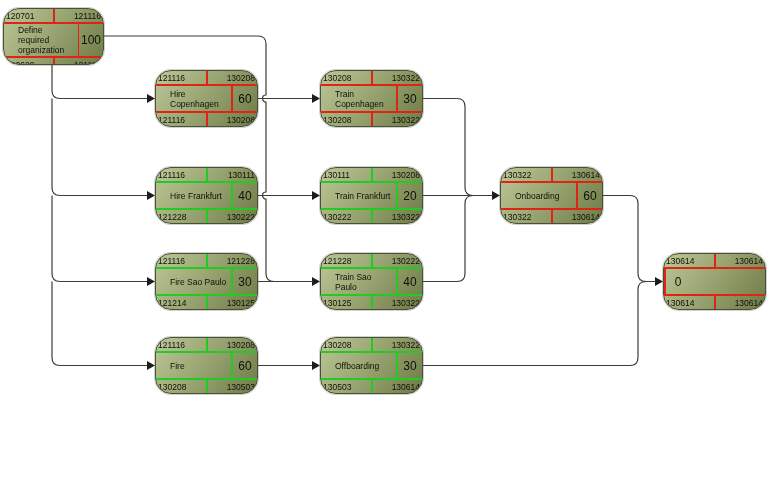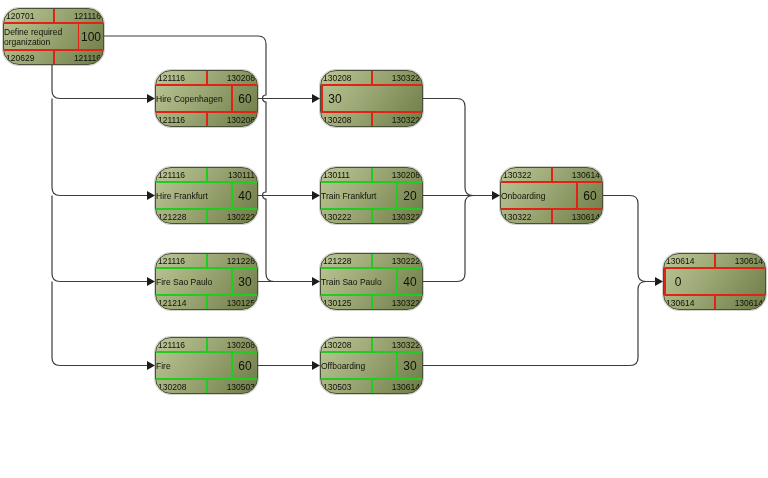--- a/index.html
+++ b/index.html
@@ -14,21 +14,21 @@
     box-shadow:0 0 0 1px rgba(70,75,55,.25);
     cursor:pointer;
   }
   .row{display:flex;align-items:center;}
   .row.top,.row.bottom{height:13px;flex:0 0 13px;}
   .row.mid{flex:1 1 auto;}
   .hdiv{height:2px;flex:0 0 2px;background:var(--accent);}
   .vdiv{width:2px;align-self:stretch;background:var(--accent);}
   .date{flex:1 1 0;font-size:8.5px;color:#101008;padding:0 2px;white-space:nowrap;overflow:hidden;}
   .date.right{text-align:right;}
-  .tname{flex:1 1 auto;font-size:8.5px;line-height:10px;color:#101008;padding:1px 2px 1px 0;overflow:hidden;}
+  .tname{flex:1 1 auto;font-size:8.5px;line-height:10px;color:#101008;padding:1px 2px 1px 14px;overflow:hidden;}
   .tdur{flex:0 0 24px;display:flex;align-items:center;justify-content:center;font-size:12px;color:#101008;}
   .edge{fill:none;stroke:#3c3c3c;stroke-width:1.2;}
   .arrowhead{fill:#1c1c1c;stroke:none;}
 </style>
 </head>
 <body>
 
 <div id="canvas">
   <svg id="edge-layer" width="768" height="478" viewBox="0 0 768 478" xmlns="http://www.w3.org/2000/svg">
       <path d="M52,65 V90.5 Q52,98.5 60,98.5 H147" class="edge"></path>
@@ -95,20 +95,21 @@
     </div>
   </div>
     <div class="node" style="left: 320px; top: 70px; width: 103px; height: 57px; --accent: #e02314;">
     <div class="row top">
       <span class="date">130208</span>
       <span class="vdiv"></span>
       <span class="date right">130322</span>
     </div>
     <div class="hdiv"></div>
     <div class="row mid">
+      <span class="tname">Train Copenhagen</span>
       <span class="vdiv"></span>
       <span class="tdur">30</span>
     </div>
     <div class="hdiv"></div>
     <div class="row bottom">
       <span class="date">130208</span>
       <span class="vdiv"></span>
       <span class="date right">130322</span>
     </div>
   </div>

